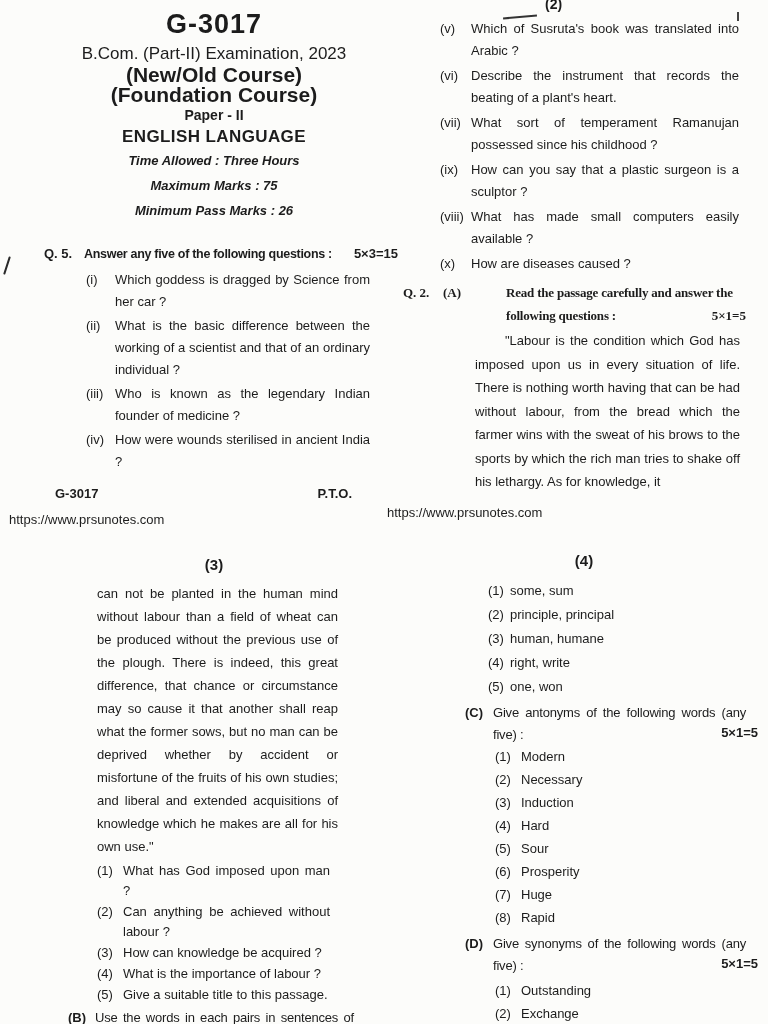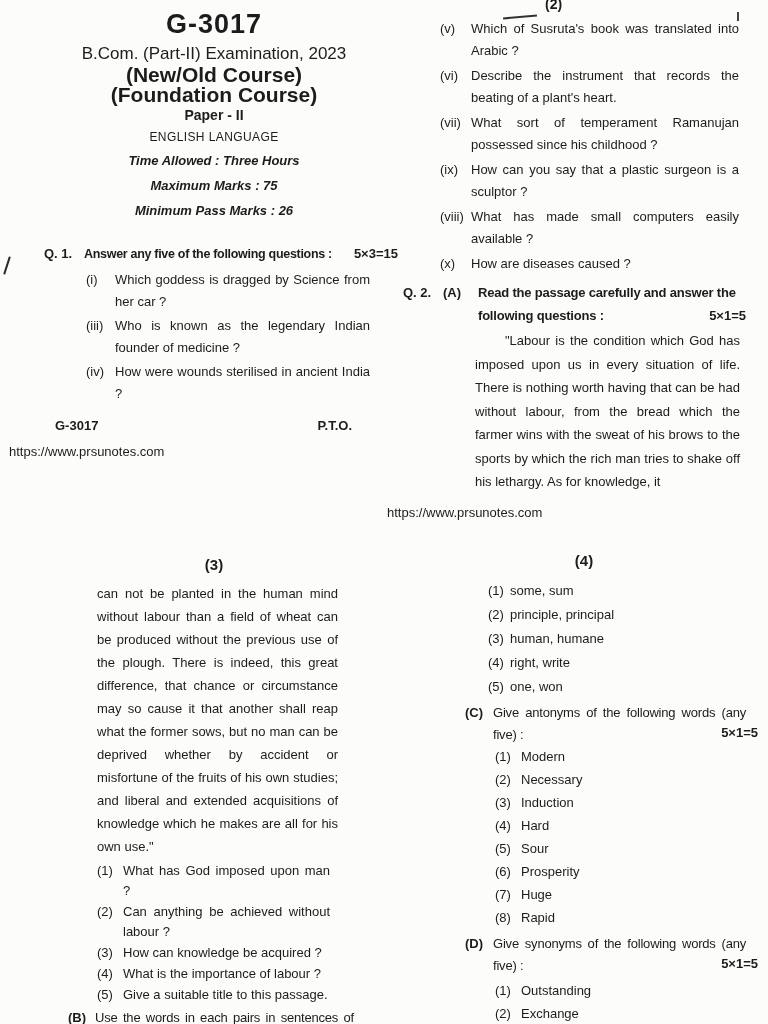--- a/index.html
+++ b/index.html
@@ -14,42 +14,42 @@
   #page2{left:400px;top:0;width:366px;height:548px;}
   #page3{left:68px;top:552px;width:292px;height:472px;}
   #page4{left:402px;top:548px;width:364px;height:476px;}
 
   
   .hdr{text-align:center;}
   .code{font-size:27px;line-height:32px;font-weight:bold;letter-spacing:1px;}
   .exam-title{font-size:17px;line-height:22px;font-weight:normal;margin-top:3px;}
   .course{font-size:21px;line-height:20px;font-weight:bold;}
   .paper{font-size:14px;line-height:21px;font-weight:bold;}
-  .subject{font-size:12px;line-height:22px;font-weight:normal;letter-spacing:.4px;}
+  .subject{font-size:17px;line-height:22px;font-weight:bold;letter-spacing:.4px;}
   .meta{font-size:13px;line-height:24px;font-weight:bold;font-style:italic;margin-top:1px;}
 
   
   .qhead{display:flex;margin-top:20px;}
   .qhead .qlabel{flex:none;width:40px;margin-left:14px;font-weight:bold;}
   .qhead .qintro{flex:1;font-weight:bold;font-size:12.5px;letter-spacing:-.3px;}
   .qhead .qmarks{flex:none;font-weight:bold;}
   .items{margin-left:56px;margin-top:4px;}
   .item{display:flex;margin-bottom:2px;}
   .inum{flex:none;width:29px;}
   .itext{flex:1;text-align:justify;padding-right:28px;}
 
   
   .p2-items{margin-top:18px;margin-left:40px;}
   .p2-items .item{margin-bottom:3px;}
   .p2-items .inum{width:31px;}
   .p2-items .itext{padding-right:27px;}
-  .q2head{display:flex;margin-top:6px;line-height:23px;}
+  .q2head{display:flex;margin-top:6px;line-height:23px;font-family:Liberation Serif, serif;}
   .q2head .qlabel{flex:none;width:40px;margin-left:3px;font-weight:bold;}
   .q2head .plabel{flex:none;width:35px;font-weight:bold;}
-  .q2head .ptext{flex:1;position:relative;font-weight:bold;letter-spacing:-.2px;padding-right:25px;}
+  .q2head .ptext{flex:1;position:relative;font-weight:bold;letter-spacing:-.2px;padding-right:25px;margin-left:28px;}
   .marks{position:absolute;right:20px;bottom:0;font-weight:bold;letter-spacing:0;}
   .passage{margin-left:75px;width:265px;margin-top:2px;text-align:justify;line-height:23.5px;text-indent:30px;}
   .url{margin-top:8px;text-align:left;position:relative;}
   #page2 .url{left:-13px;}
   #page1 .url{left:-21px;margin-top:6px;}
   .pnum-partial{position:absolute;top:-7px;left:145px;font-weight:bold;font-size:14px;}
 
   
   .p1foot{display:flex;justify-content:space-between;margin-top:12px;
           padding-left:25px;padding-right:46px;font-weight:bold;line-height:18px;}
@@ -97,29 +97,33 @@
     <div class="course">(New/Old Course)</div>
     <div class="course">(Foundation Course)</div>
     <div class="paper">Paper - II</div>
     <div class="subject">ENGLISH LANGUAGE</div>
     <div class="meta">Time Allowed : Three Hours</div>
     <div class="meta">Maximum Marks : 75</div>
     <div class="meta">Minimum Pass Marks : 26</div>
   </div>
 
   <div class="qhead">
-    <span class="qlabel">Q. 1.</span>
+    <span class="qlabel">Q. 5.</span>
     <span class="qintro">Answer any five of the following questions :</span>
     <span class="qmarks">5×3=15</span>
   </div>
 
   <div class="items">
     <div class="item">
       <span class="inum">(i)</span>
       <span class="itext">Which goddess is dragged by Science from her car ?</span>
+    </div>
+    <div class="item">
+      <span class="inum">(ii)</span>
+      <span class="itext">What is the basic difference between the working of a scientist and that of an ordinary individual ?</span>
     </div>
     <div class="item">
       <span class="inum">(iii)</span>
       <span class="itext">Who is known as the legendary Indian founder of medicine ?</span>
     </div>
     <div class="item">
       <span class="inum">(iv)</span>
       <span class="itext">How were wounds sterilised in ancient India ?</span>
     </div>
   </div>

